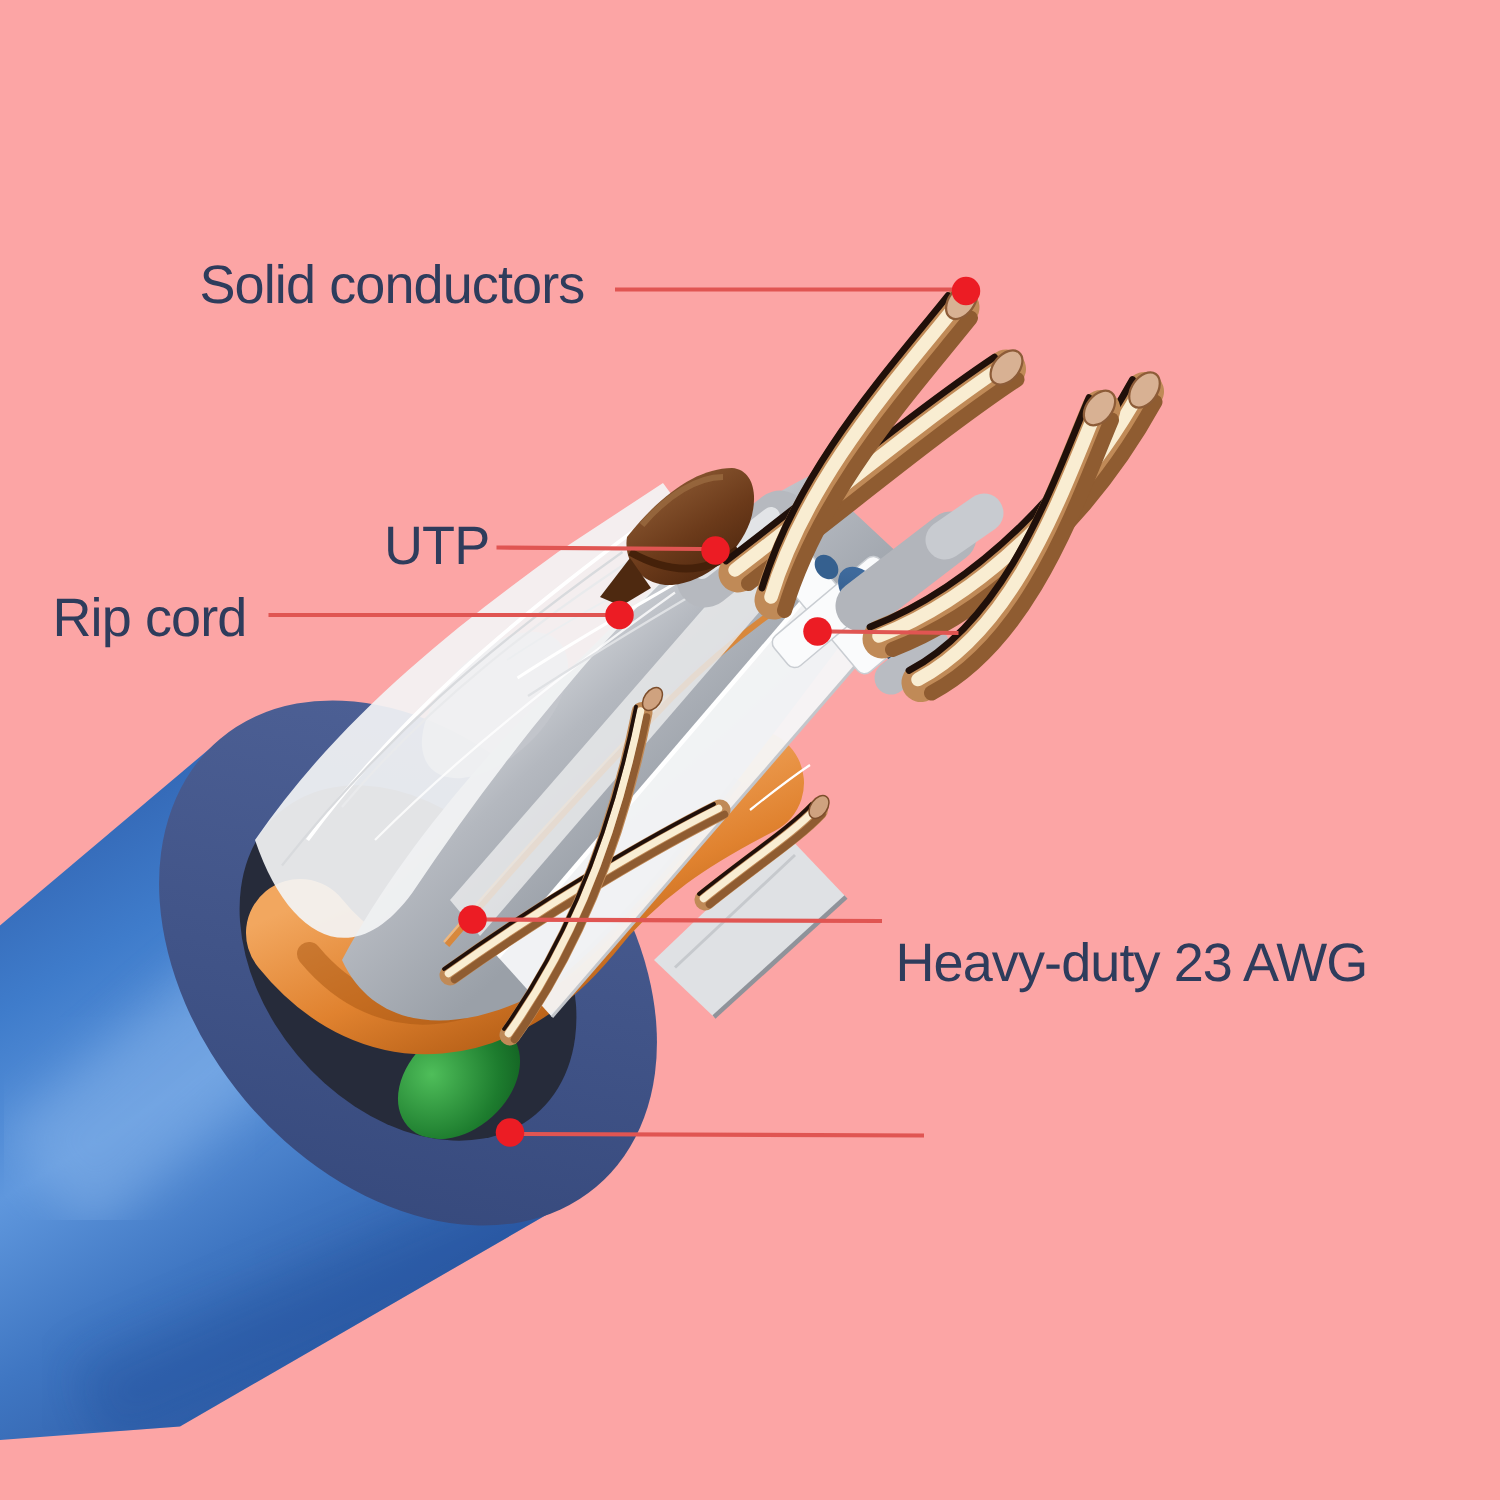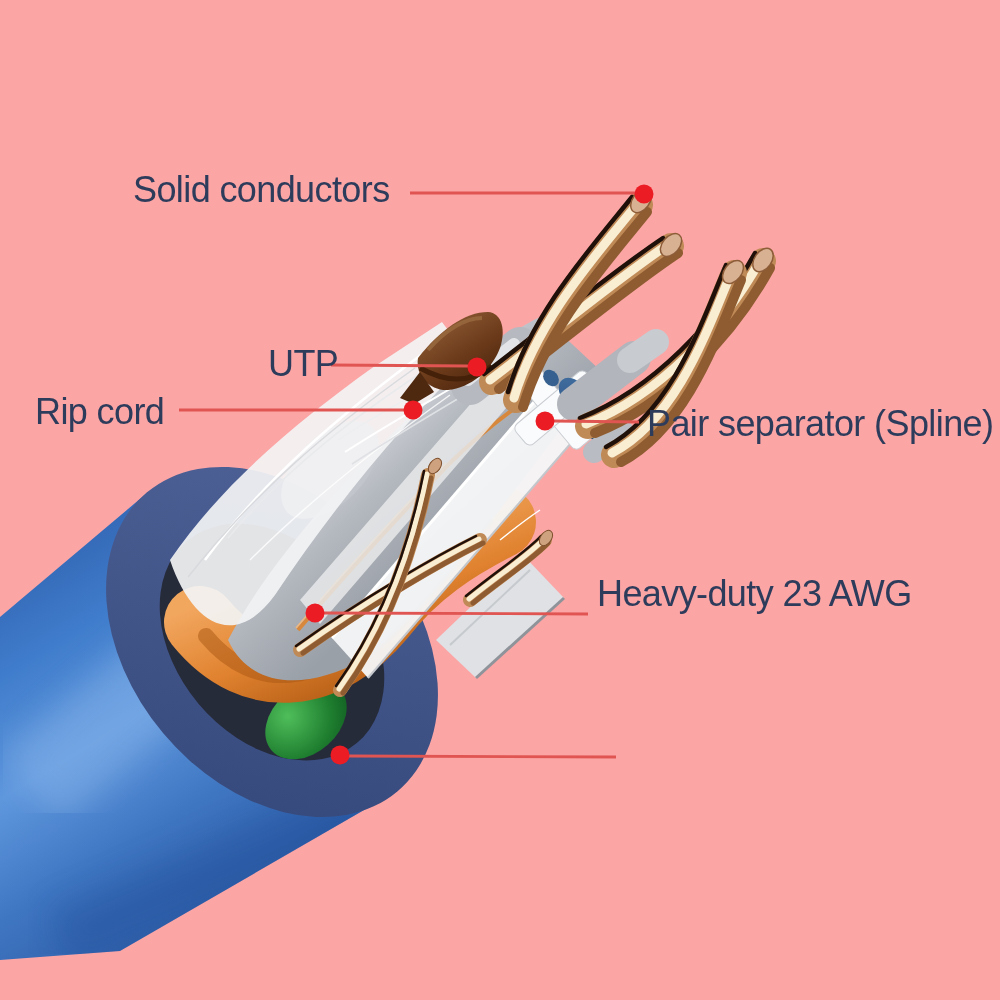--- a/index.html
+++ b/index.html
@@ -2,24 +2,24 @@
 <html><head>
 <meta charset="utf-8">
 <style>
   html,body{margin:0;padding:0;width:1000px;height:1000px;background:#ffffff;overflow:hidden;}
   #stage{position:relative;width:1000px;height:1000px;background:#fca5a5;
          font-family:"Liberation Sans", sans-serif;padding-left:38px;}
   #art{position:absolute;left:0;top:0;width:1000px;height:1000px;}
   .lbl{position:absolute;font-size:36px;line-height:40px;letter-spacing:-0.6px;
        color:#2e3c5c;white-space:nowrap;user-select:none;}
   #lbl-solid{left:133px;top:170px;}
-  #lbl-utp{left:256px;top:344px;margin-left:12px;}
+  #lbl-utp{left:256px;top:344px;}
   #lbl-rip{left:35px;top:392px;text-align:right;}
   #lbl-spline{left:647px;top:404px;}
-  #lbl-awg{left:597px;top:574px;}
+  #lbl-awg{left:597px;top:622px;}
   #lbl-jacket{left:625px;top:737px;}
 </style>
 </head>
 <body>
 
 <div id="stage">
 
   <svg id="art" viewBox="0 0 1000 1000" xmlns="http://www.w3.org/2000/svg">
     <defs>
       <linearGradient id="jacketGrad" gradientUnits="userSpaceOnUse" x1="80" y1="470" x2="330" y2="880">
@@ -231,15 +231,14 @@
       <circle cx="413" cy="410" r="9.5"></circle>
       <circle cx="545" cy="421" r="9.5"></circle>
       <circle cx="315" cy="613" r="9.5"></circle>
       <circle cx="340" cy="755" r="9.5"></circle>
     </g>
   </svg>
 
   <div class="lbl" id="lbl-solid">Solid conductors</div>
   <div class="lbl" id="lbl-utp">UTP</div>
   <div class="lbl" id="lbl-rip">Rip cord</div>
-  <div class="lbl" id="lbl-spline">Pair separator (Spline)</div>
   <div class="lbl" id="lbl-awg">Heavy-duty 23 AWG</div>
 </div>
 
 </body></html>

